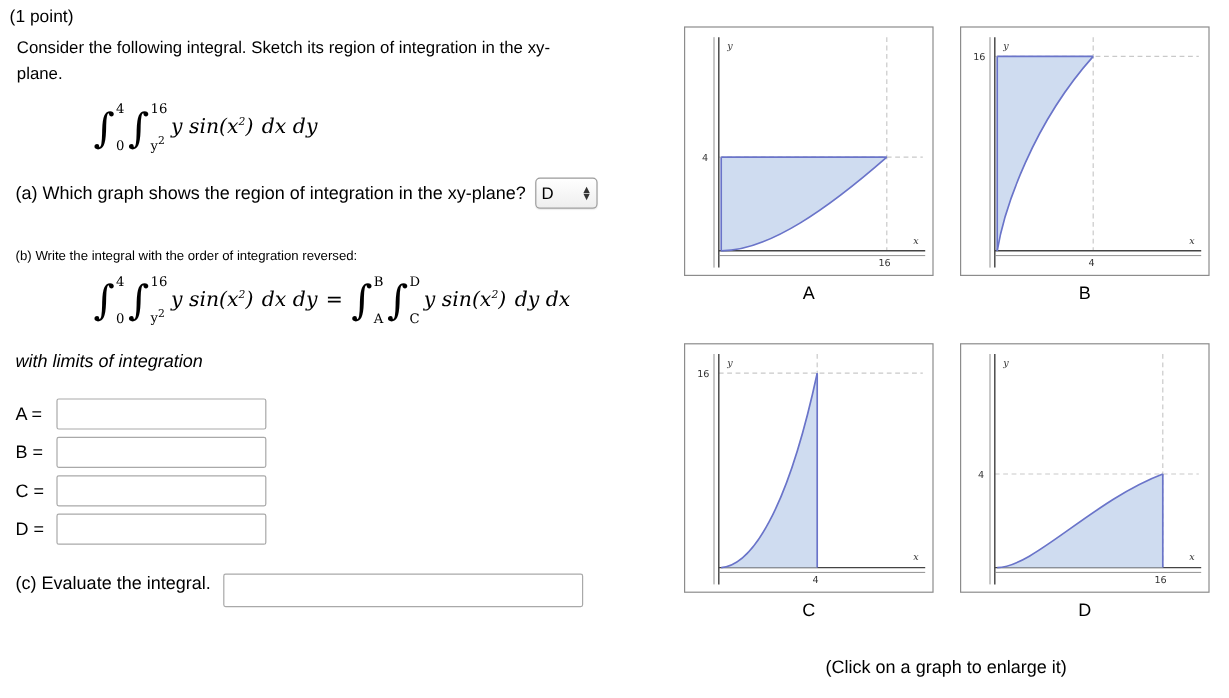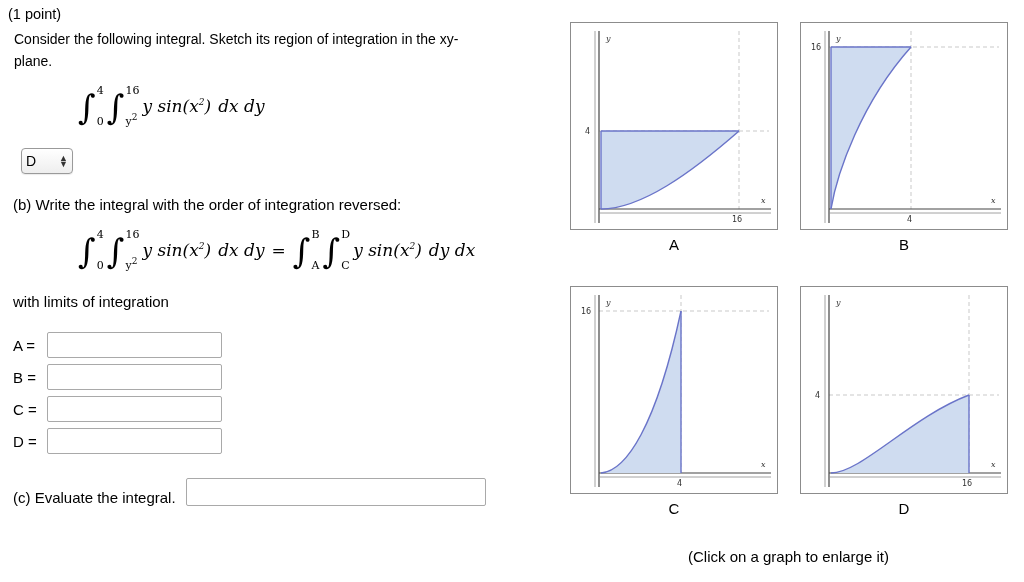--- a/index.html
+++ b/index.html
@@ -74,33 +74,34 @@
   .spinner {
     display: inline-flex;
     flex-direction: column;
     line-height: 6px;
     font-size: 9px;
     color: #333;
   }
   .q-b {
     position: absolute;
     left: 13px;
-    top: 196px;
-    font-size: 15px;
+    top: 208px;
+    font-size: 11px;
   }
   .integral-reversed {
     position: absolute;
     left: 78px;
     top: 230px;
   }
   .with-limits {
     position: absolute;
     left: 13px;
     top: 293px;
     font-size: 15px;
+    font-style: italic;
   }
   .limit-row {
     position: absolute;
     left: 13px;
     display: flex;
     align-items: center;
     font-size: 15px;
   }
   .limit-row .lbl {
     width: 34px;
@@ -114,21 +115,21 @@
     box-sizing: border-box;
     font-family: "Liberation Sans", sans-serif;
     font-size: 14px;
     padding: 2px 4px;
   }
   .q-c {
     position: absolute;
     left: 13px;
     top: 478px;
     display: flex;
-    align-items: flex-end;
+    align-items: flex-start;
     font-size: 15px;
   }
   .eval-input {
     margin-left: 10px;
     width: 300px;
     height: 28px;
     border: 1px solid #a9a9a9;
     border-radius: 2px;
     background: #ffffff;
     box-sizing: border-box;
@@ -237,20 +238,21 @@
       <span class="lim">
         <span class="up">16</span>
         <span class="lo it">y<sup class="sm">2</sup></span>
       </span>
       <span>y sin(x<sup class="sm">2</sup>)</span>
       <span class="sp"></span>
       <span>dx dy</span>
     </div>
 
     <div class="q-a">
+      <span>(a) Which graph shows the region of integration in the xy-plane?</span>
       <span class="select-box">
         <span>D</span>
         <span class="spinner">
           <span>▲</span>
             <span>▼</span>
         </span>
       </span>
     </div>
 
     <div class="q-b">(b) Write the integral with the order of integration reversed:</div>

